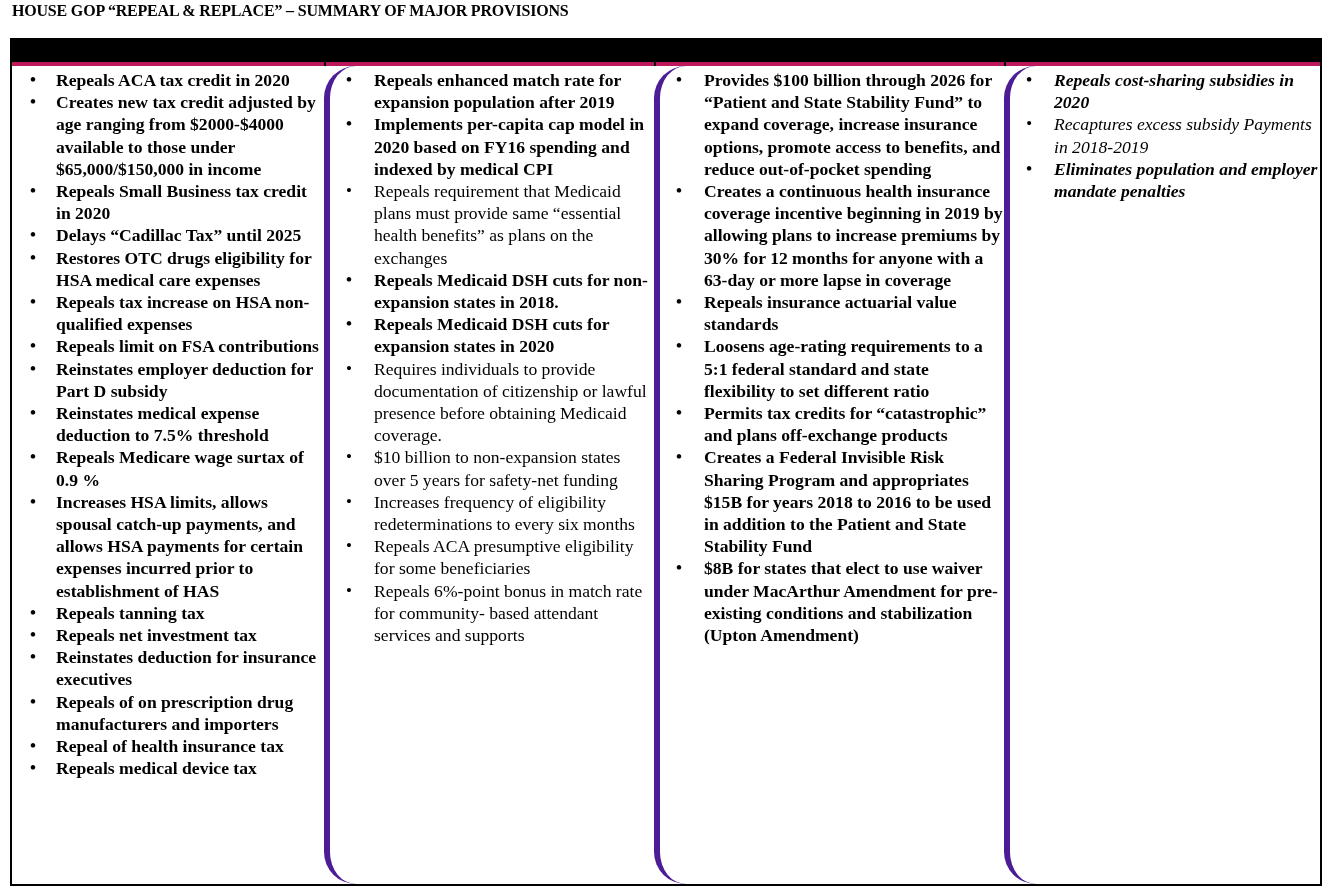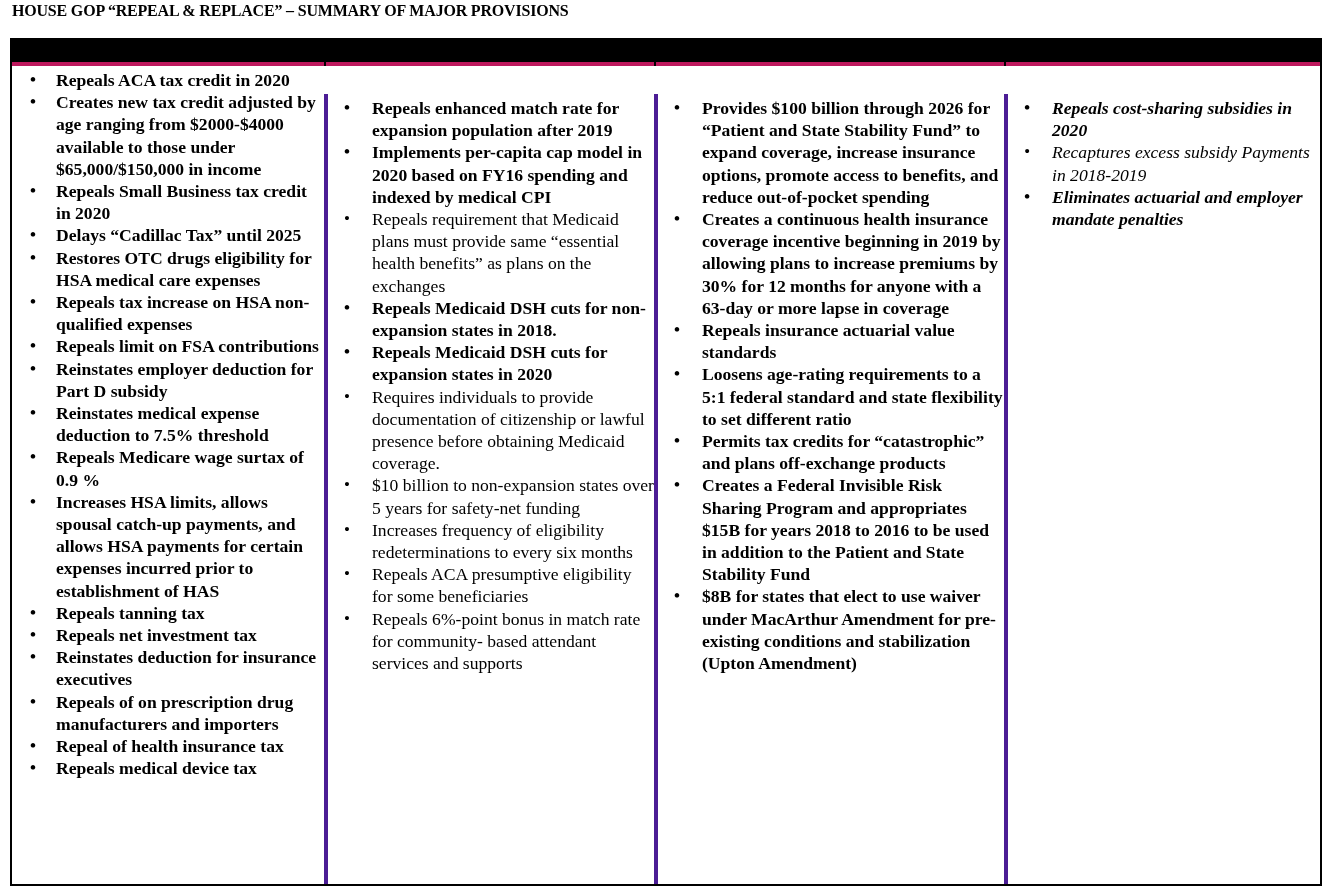--- a/index.html
+++ b/index.html
@@ -69,32 +69,32 @@
   .body-row {
     display: flex;
     flex: 1 1 auto;
     min-height: 0;
   }
   .body-cell {
     box-sizing: border-box;
     padding: 3px 0 0 0;
     overflow: hidden;
     min-height: 0;
+    border-radius: 32px;
   }
   
   .col-1 { flex: 0 0 312px; }
   .col-2 { flex: 0 0 330px; }
   .col-3 { flex: 0 0 350px; }
   .col-4 { flex: 0 0 318px; }
 
   .body-cell.col-2,
   .body-cell.col-3,
   .body-cell.col-4 {
-    border-left: 4px solid #4c1d95;
-    margin-top: 28px;
+    border-left: 6px solid #4c1d95;
   }
   .header-cell.col-2,
   .header-cell.col-3,
   .header-cell.col-4 {
     border-left: 2px solid #000;
     text-align: center;
   }
 
   ul.bullets {
     list-style: none;
@@ -190,19 +190,19 @@
             <li class="bold">Loosens age-rating requirements to a 5:1 federal standard and state flexibility to set different ratio</li>
             <li class="bold">Permits tax credits for “catastrophic” and plans off-exchange products</li>
             <li class="bold">Creates a Federal Invisible Risk Sharing Program and appropriates $15B for years 2018 to 2016 to be used in addition to the Patient and State Stability Fund</li>
             <li class="bold">$8B for states that elect to use waiver under MacArthur Amendment for pre-existing conditions and stabilization (Upton Amendment)</li>
           </ul>
       </div>
       <div class="body-cell col-4">
         <ul class="bullets">
             <li class="bold">Repeals cost-sharing subsidies in 2020</li>
             <li class="reg">Recaptures excess subsidy Payments in 2018-2019</li>
-            <li class="bold">Eliminates actuarial and employer mandate penalties</li>
+            <li class="bold">Eliminates population and employer mandate penalties</li>
           </ul>
       </div>
     </div>
 
   </div>
 </div>
 
 </body></html>

